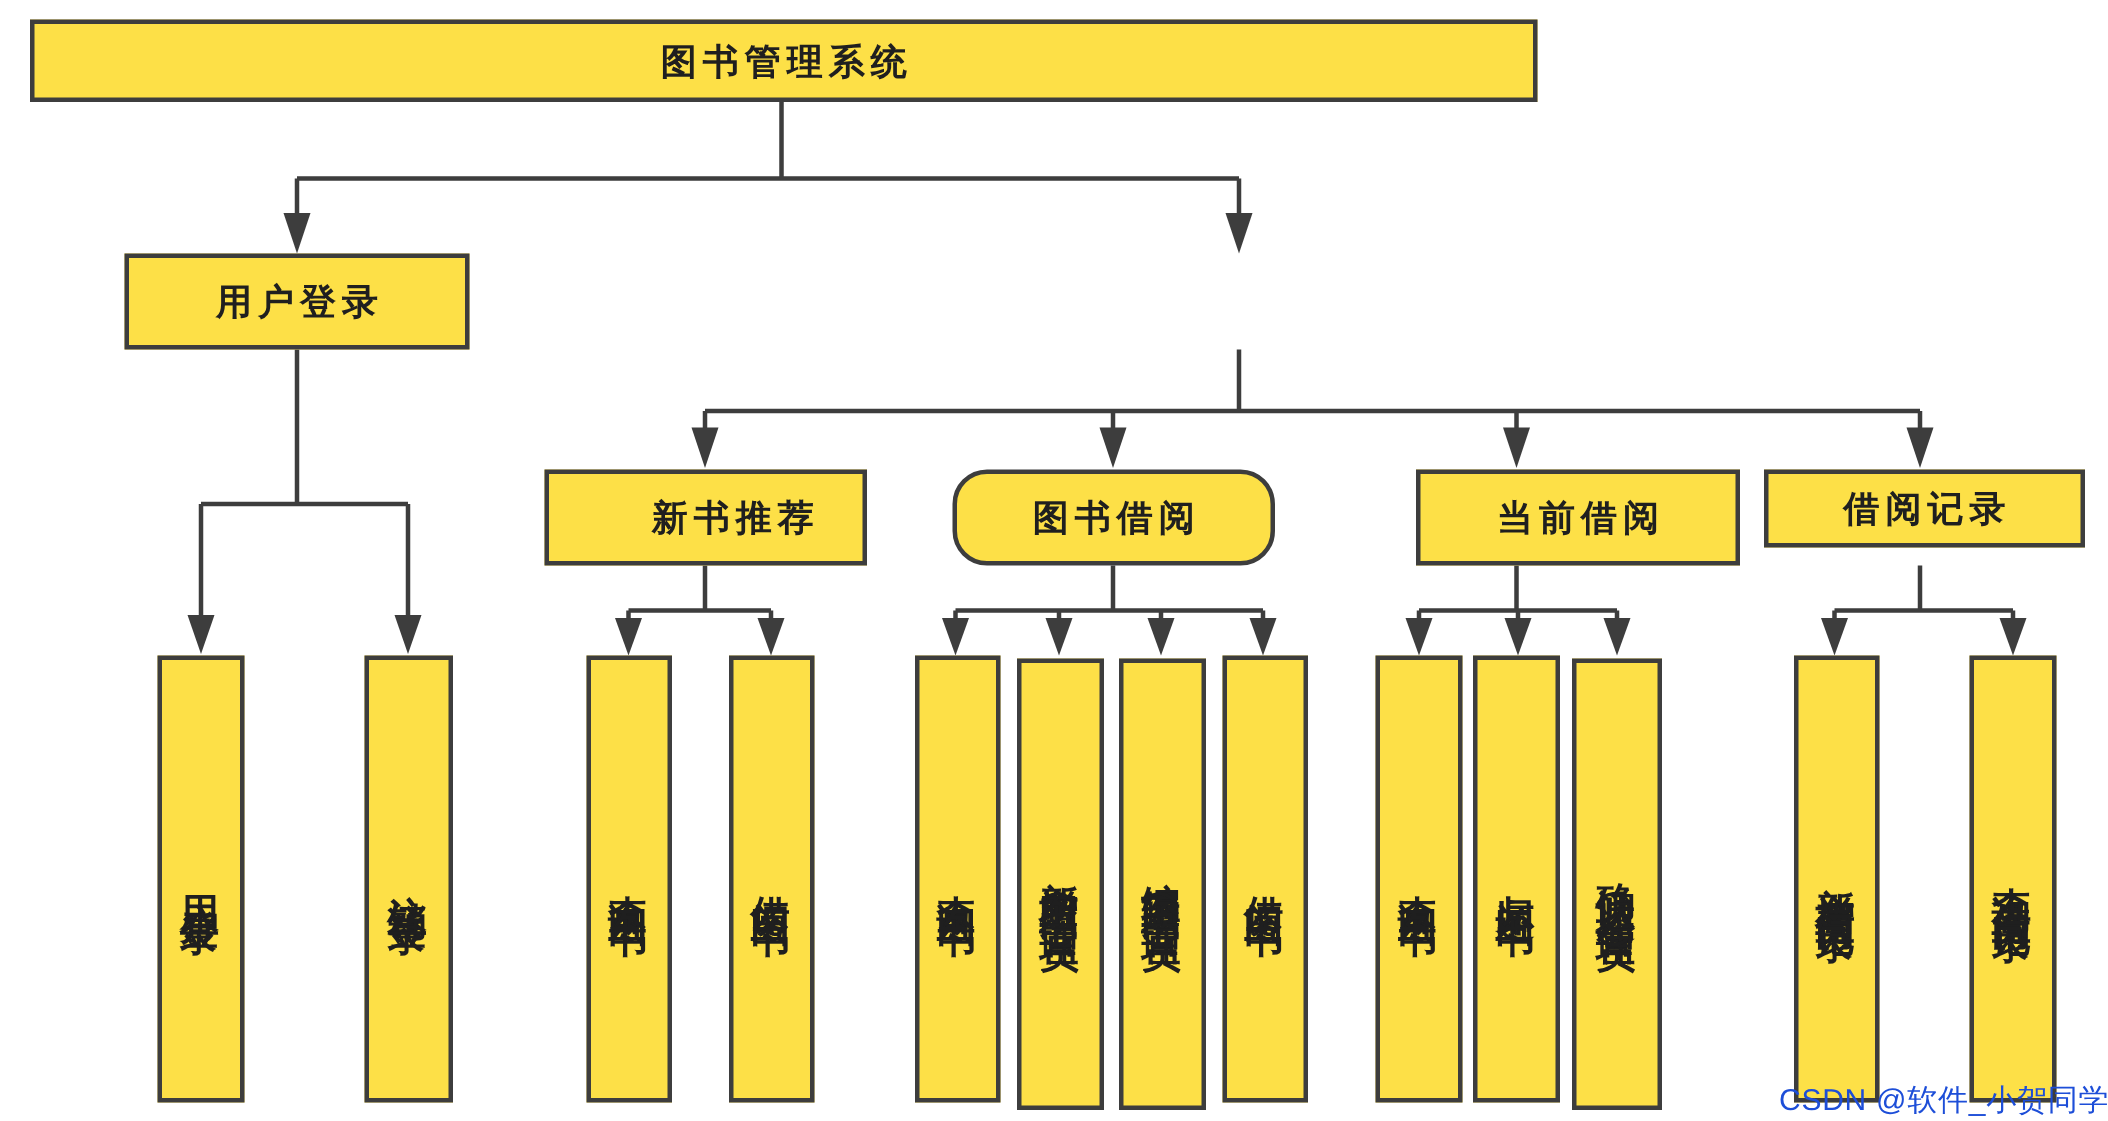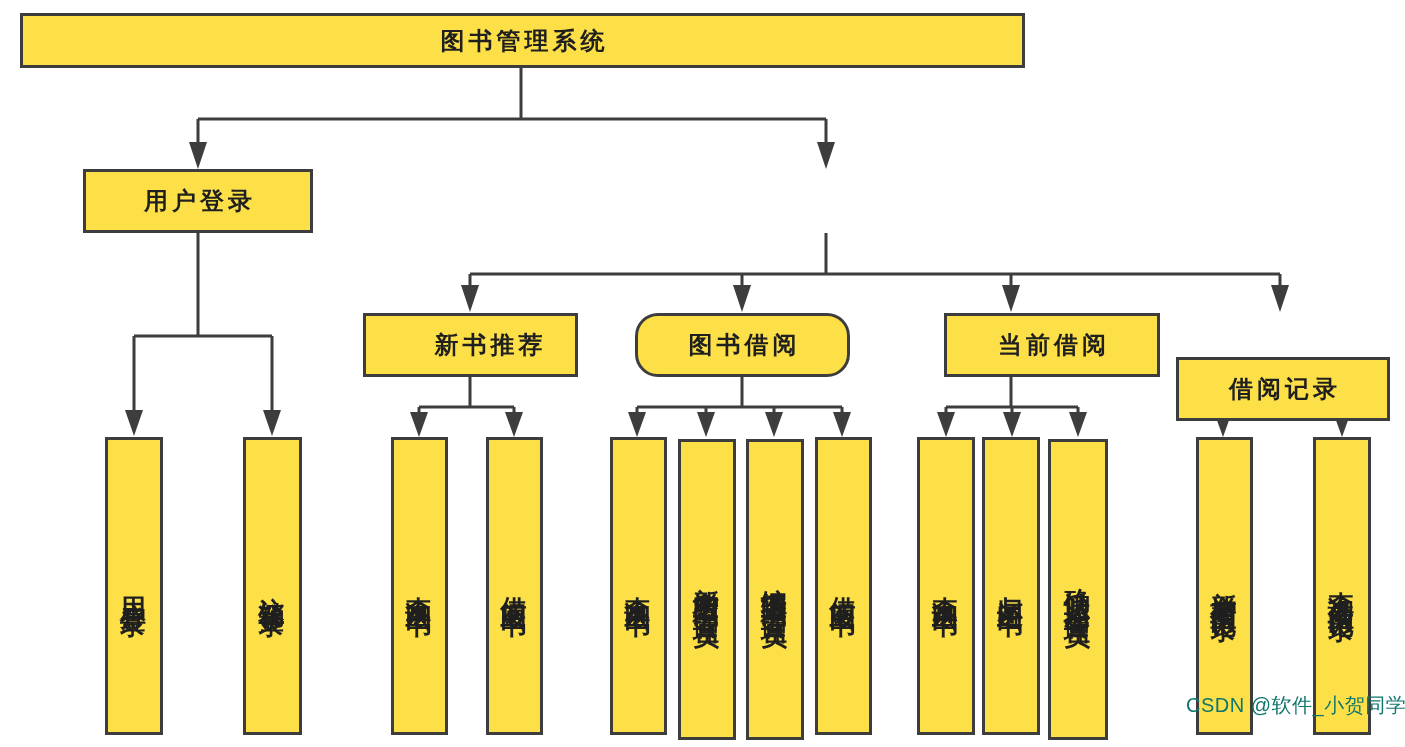--- a/index.html
+++ b/index.html
@@ -39,24 +39,24 @@
   }
   .box.v .vtext {
     writing-mode: vertical-rl;
     text-orientation: mixed;
     letter-spacing: 5px;
     white-space: nowrap;
   }
   .watermark {
     position: absolute;
     left: 1186px;
-    top: 692px;
+    top: 720px;
     font-size: 20px;
     letter-spacing: 0.5px;
-    color: #0f766e;
+    color: #1d4ed8;
     z-index: 3;
     white-space: nowrap;
   }
 </style>
 </head>
 <body>
 
 <div class="canvas">
 
   <svg class="connectors" width="1405" height="747" viewBox="0 0 1405 747">
@@ -116,21 +116,21 @@
 
   <div class="box h" style="left:363px; top:313px; width:215px; height:64px;padding-left:36px;">
     <span>新书推荐</span>
   </div>
   <div class="box h" style="left:635px; top:313px; width:215px; height:64px;border-radius:23px;">
     <span>图书借阅</span>
   </div>
   <div class="box h" style="left:903px; top:313px; width:216px; height:64px;margin-left:41px;">
     <span>当前借阅</span>
   </div>
-  <div class="box h" style="left:1176px; top:313px; width:214px; height:64px;margin-top:44px;">
+  <div class="box h" style="left:1176px; top:313px; width:214px; height:52px;">
     <span>借阅记录</span>
   </div>
 
   <div class="box v" style="left:105px; top:437px; width:58px; height:298px;">
     <span class="vtext">用户登录</span>
   </div>
   <div class="box v" style="left:243px; top:437px; width:59px; height:298px;">
     <span class="vtext">注销登录</span>
   </div>
 

